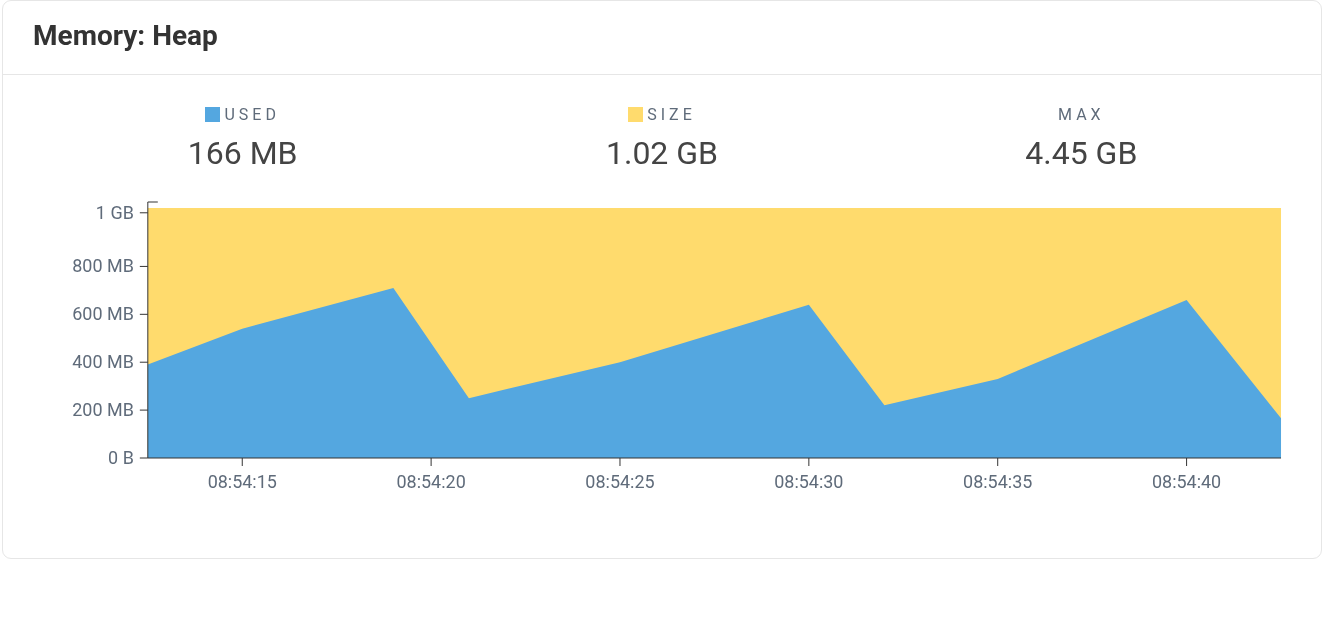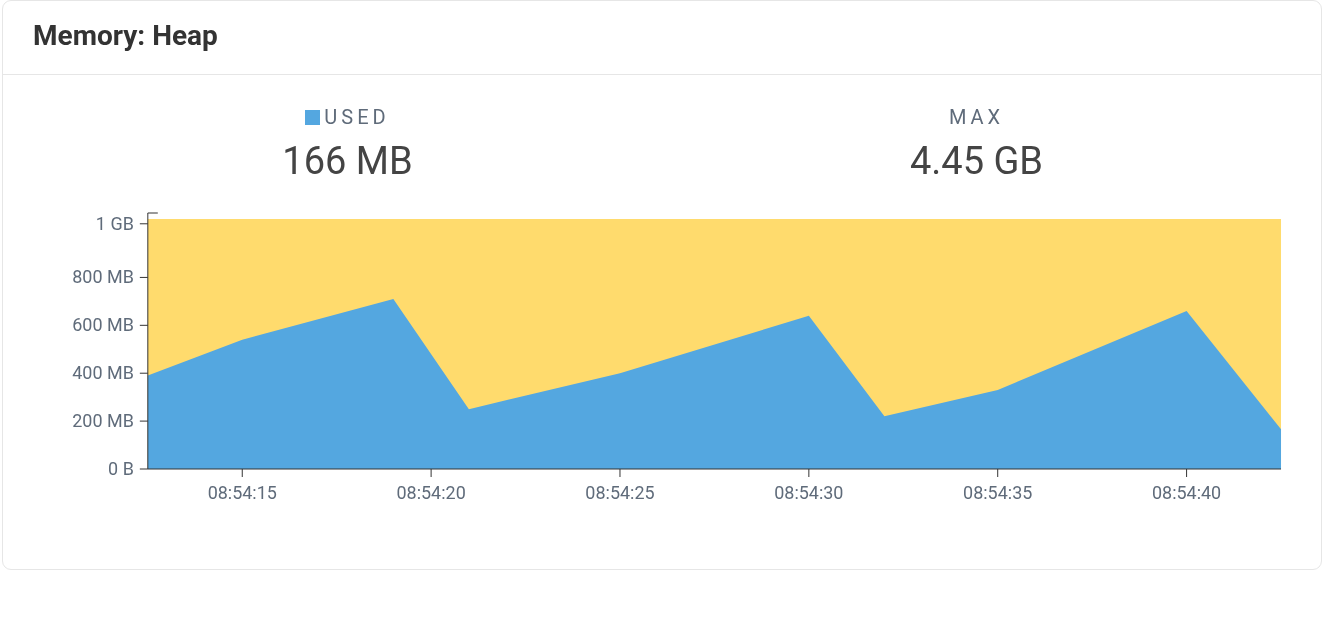--- a/index.html
+++ b/index.html
@@ -37,32 +37,32 @@
     margin-bottom: 26px;
   }
   .legend-item {
     text-align: center;
     flex: 1;
   }
   .legend-label {
     display: inline-flex;
     align-items: center;
     gap: 4px;
-    font-size: 20px;
+    font-size: 16px;
     letter-spacing: 4px;
     color: #5f6b7a;
     margin-bottom: 10px;
   }
   .swatch {
     width: 15px;
     height: 15px;
     display: inline-block;
   }
   .legend-value {
-    font-size: 38px;
+    font-size: 32px;
     color: #444;
   }
   .chart-wrap {
     position: relative;
     width: 100%;
     height: 330px;
   }
   .chart-wrap svg {
     display: block;
     width: 100%;
@@ -86,20 +86,27 @@
   </div>
   <div class="card-body">
 
     <div class="legend-row">
       <div class="legend-item">
         <div class="legend-label">
           <span class="swatch" id="swatch-used" style="background: rgb(84, 167, 224);"></span>
           <span>USED</span>
         </div>
         <div class="legend-value">166 MB</div>
+      </div>
+      <div class="legend-item">
+        <div class="legend-label">
+          <span class="swatch" id="swatch-size" style="background: rgb(255, 219, 109);"></span>
+          <span>SIZE</span>
+        </div>
+        <div class="legend-value">1.02 GB</div>
       </div>
       <div class="legend-item">
         <div class="legend-label">
           <span>MAX</span>
         </div>
         <div class="legend-value">4.45 GB</div>
       </div>
     </div>
 
     <div class="chart-wrap">

